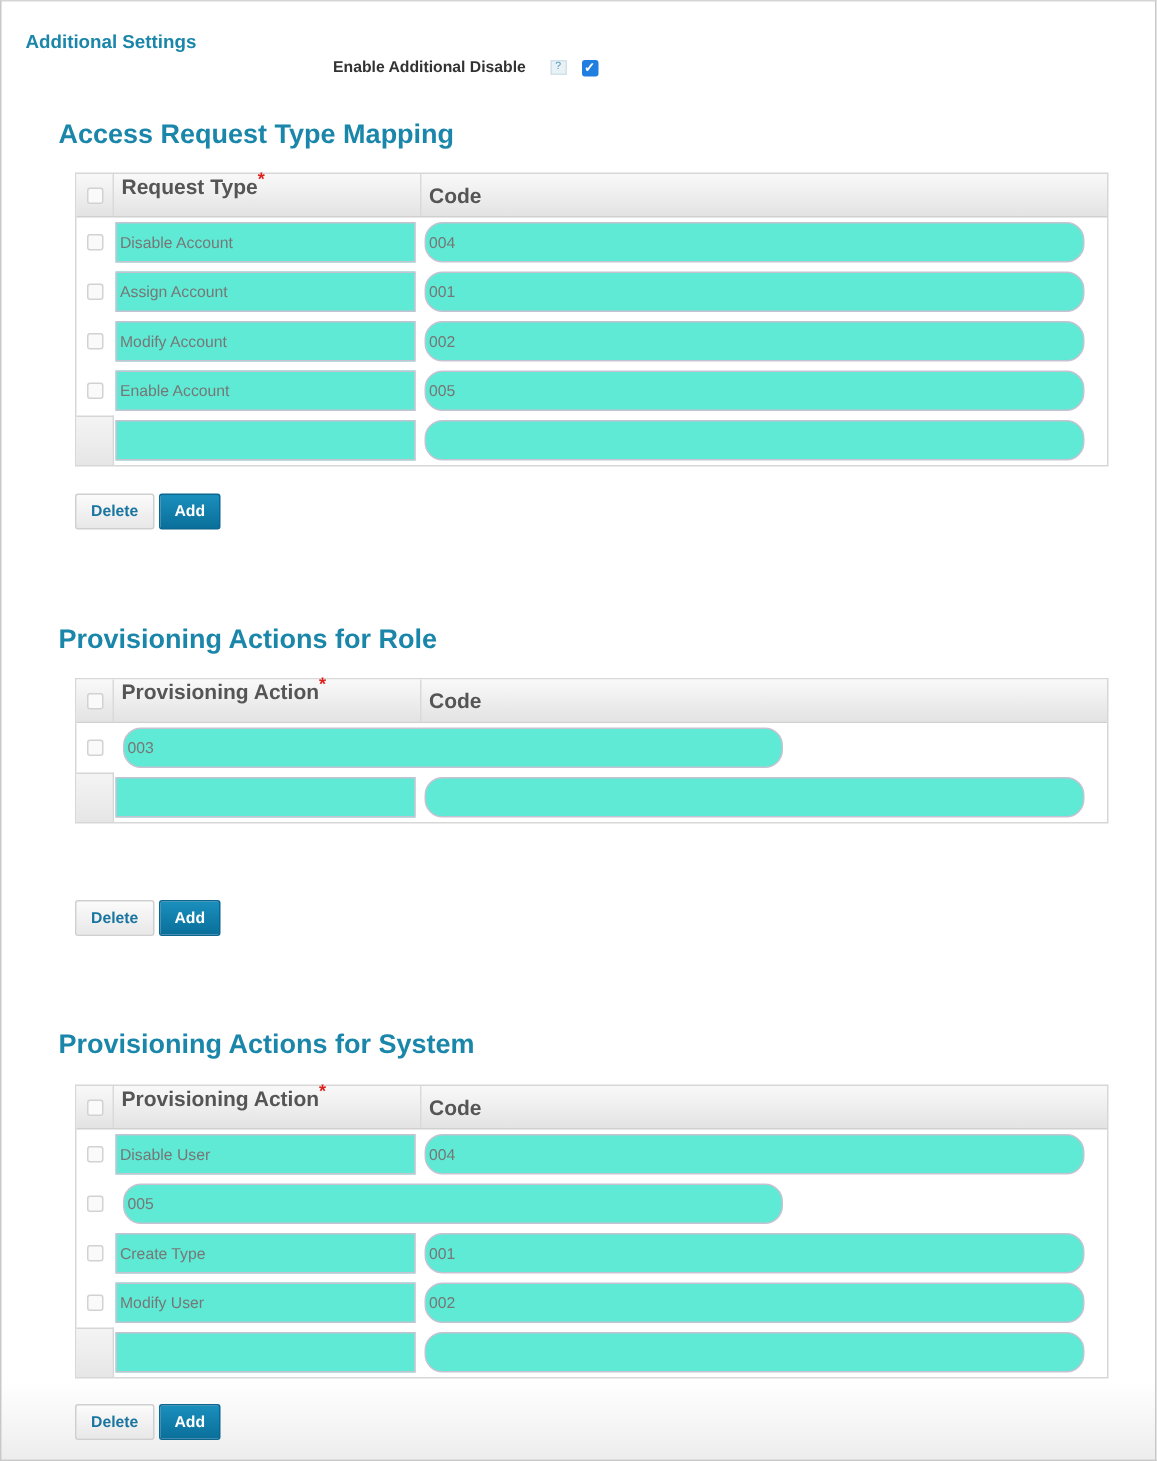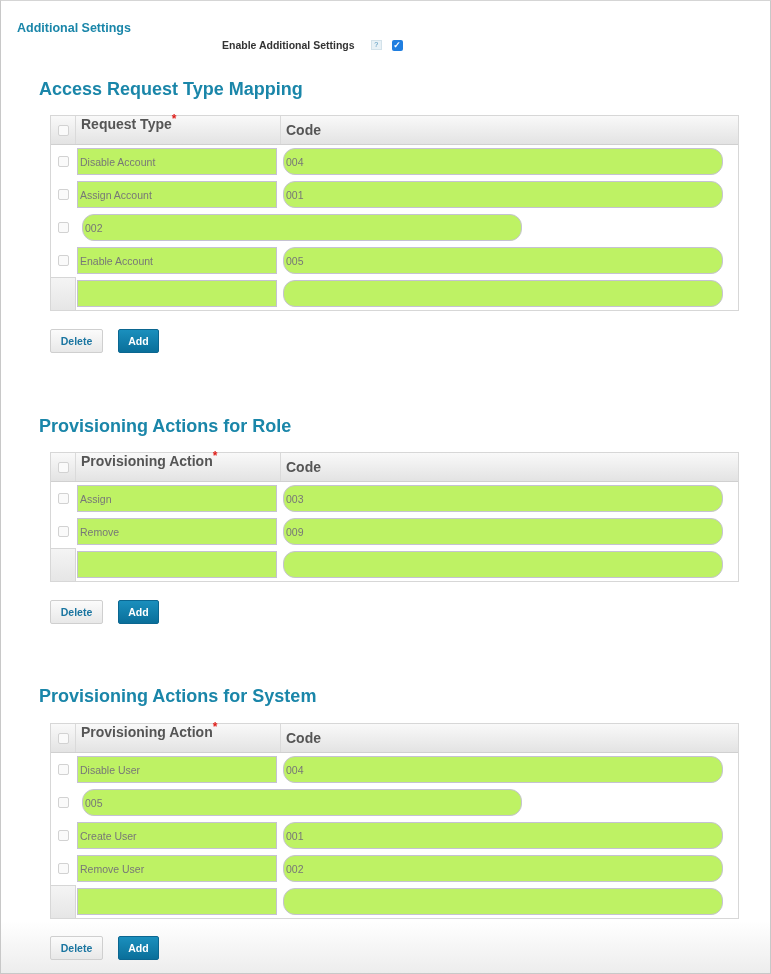--- a/index.html
+++ b/index.html
@@ -56,43 +56,43 @@
   .gh-col2 { flex: 1; padding-left: 5px; display: flex; align-items: center;
              font-size: 14px; font-weight: bold; color: #555; }
   .req { color: #e0201b; font-size: 12px; position: relative; top: -4px; }
   .cb {
     width: 11px; height: 11px; border: 1px solid #d2d2d2; border-radius: 2px; background: #fafafa;
   }
   .grid-row { height: 33px; display: flex; align-items: center; }
   .gr-check { width: 25px; height: 100%; display: flex; align-items: center; justify-content: center; }
   .gr-check.blank { background: linear-gradient(to bottom, #f4f4f4, #e6e6e6); border-right: 1px solid #d6d6d6; border-top: 1px solid #d6d6d6; }
   .cell-input {
-    height: 27px; border: 1px solid #c5c2d2; background: #bef264;
+    height: 27px; border: 1px solid #c5c2d2; background: #5eead4;
     font-size: 10.5px; color: #777; padding: 0 2px; display: flex; align-items: center;
     font-family: "Liberation Sans", sans-serif;
   }
   .ci1 { width: 200px; margin-left: 1px; }
   .ci2 { width: 440px; margin-left: 6px; border-radius: 12px; }
   .btns { position: absolute; left: 49px; display: flex; }
   .btn {
     height: 24px; font-size: 10.5px; font-weight: bold;
     display: flex; align-items: center; justify-content: center;
     border-radius: 2px;
   }
   .btn-delete { width: 53px; background: linear-gradient(to bottom, #fbfbfb, #e8e8e8); border: 1px solid #cfcfcf; color: #1a75a0; }
-  .btn-add { width: 41px; margin-left: 15px; background: linear-gradient(to bottom, #1a8fbd, #0a6f9a); border: 1px solid #0b6690; color: #fff; }
+  .btn-add { width: 41px; margin-left: 3px; background: linear-gradient(to bottom, #1a8fbd, #0a6f9a); border: 1px solid #0b6690; color: #fff; }
 </style>
 </head>
 <body>
 
 <div class="frame">
   <div class="page-title">Additional Settings</div>
 
   <div class="enable-row">
-    <span class="enable-label">Enable Additional Settings</span>
+    <span class="enable-label">Enable Additional Disable</span>
     <span class="help-icon">?</span>
     <span class="enable-check">✓</span>
   </div>
 
   <div class="section-title" style="top:78px">Access Request Type Mapping</div>
   <div class="grid" style="top:114px">
     <div class="grid-head">
       <div class="gh-check">
           <span class="cb"></span>
         </div>
@@ -113,20 +113,21 @@
       <div class="gr-check">
           <span class="cb"></span>
         </div>
       <div class="cell-input ci1">Assign Account</div>
       <div class="cell-input ci2">001</div>
     </div>
     <div class="grid-row">
       <div class="gr-check">
           <span class="cb"></span>
         </div>
+      <div class="cell-input ci1">Modify Account</div>
       <div class="cell-input ci2">002</div>
     </div>
     <div class="grid-row">
       <div class="gr-check">
           <span class="cb"></span>
         </div>
       <div class="cell-input ci1">Enable Account</div>
       <div class="cell-input ci2">005</div>
     </div>
     <div class="grid-row">
@@ -149,29 +150,21 @@
       <div class="gh-col1">
           <span>Provisioning Action</span>
           <span class="req">*</span>
         </div>
       <div class="gh-col2">Code</div>
     </div>
     <div class="grid-row">
       <div class="gr-check">
           <span class="cb"></span>
         </div>
-      <div class="cell-input ci1">Assign</div>
       <div class="cell-input ci2">003</div>
-    </div>
-    <div class="grid-row">
-      <div class="gr-check">
-          <span class="cb"></span>
-        </div>
-      <div class="cell-input ci1">Remove</div>
-      <div class="cell-input ci2">009</div>
     </div>
     <div class="grid-row">
       <div class="gr-check blank"></div>
       <div class="cell-input ci1"></div>
       <div class="cell-input ci2"></div>
     </div>
   </div>
   <div class="btns" style="top:599px">
     <div class="btn btn-delete">Delete</div>
     <div class="btn btn-add">Add</div>
@@ -199,28 +192,28 @@
     <div class="grid-row">
       <div class="gr-check">
           <span class="cb"></span>
         </div>
       <div class="cell-input ci2">005</div>
     </div>
     <div class="grid-row">
       <div class="gr-check">
           <span class="cb"></span>
         </div>
-      <div class="cell-input ci1">Create User</div>
+      <div class="cell-input ci1">Create Type</div>
       <div class="cell-input ci2">001</div>
     </div>
     <div class="grid-row">
       <div class="gr-check">
           <span class="cb"></span>
         </div>
-      <div class="cell-input ci1">Remove User</div>
+      <div class="cell-input ci1">Modify User</div>
       <div class="cell-input ci2">002</div>
     </div>
     <div class="grid-row">
       <div class="gr-check blank"></div>
       <div class="cell-input ci1"></div>
       <div class="cell-input ci2"></div>
     </div>
   </div>
   <div class="btns" style="top:935px">
     <div class="btn btn-delete">Delete</div>

